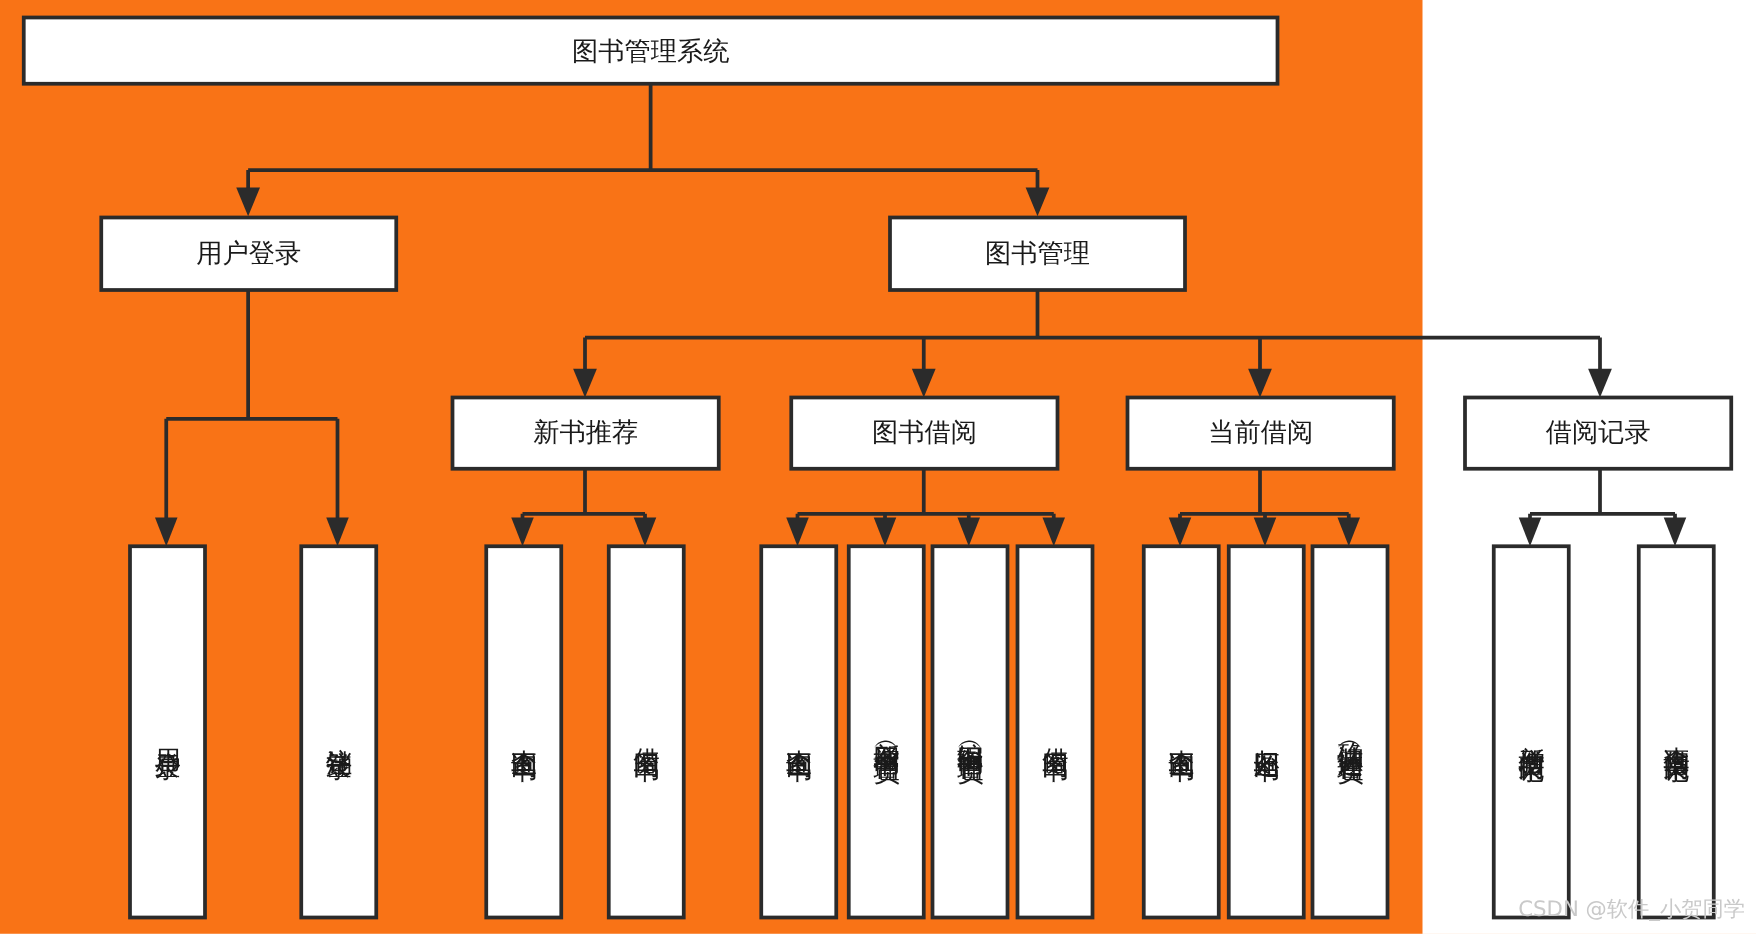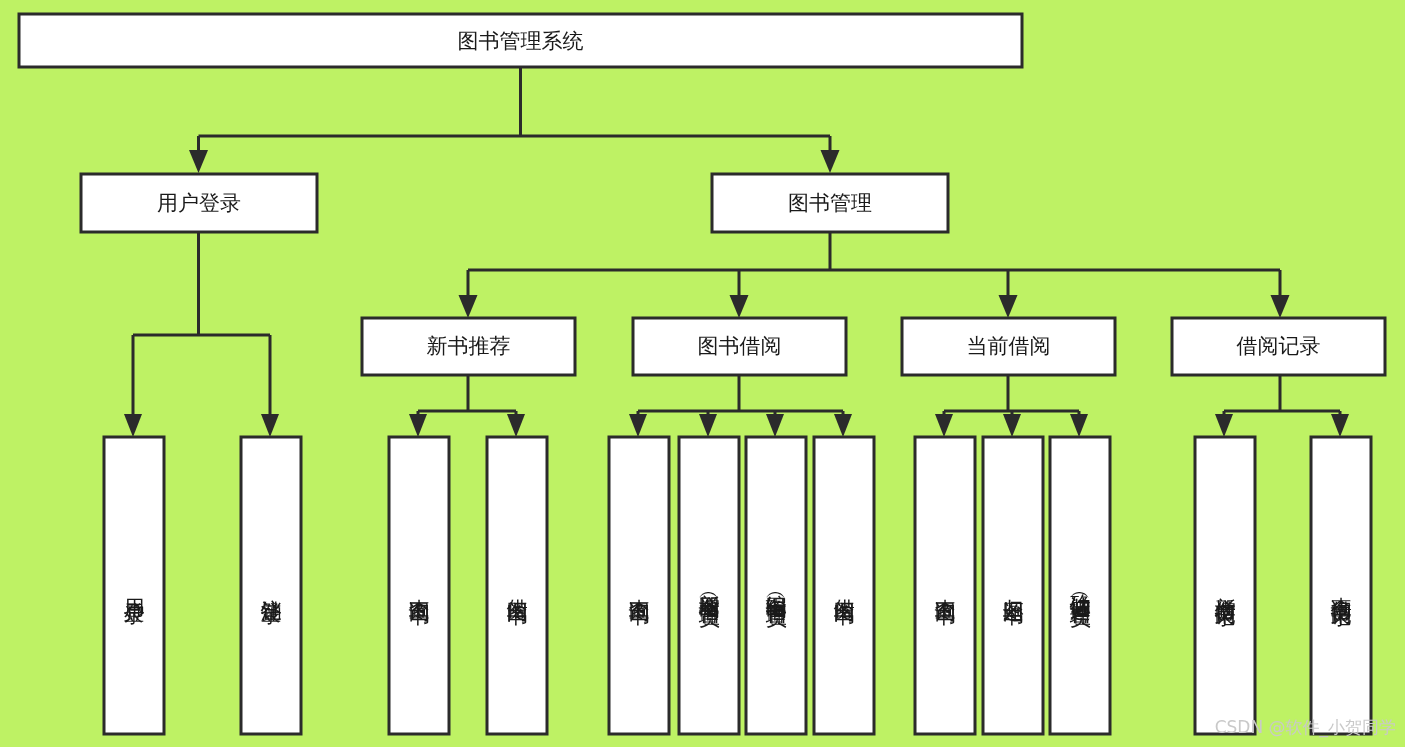--- a/index.html
+++ b/index.html
@@ -10,23 +10,23 @@
   }
   body {
     width: 1405px;
     height: 747px;
     font-family: "DejaVu Sans", "Liberation Sans", sans-serif;
     overflow: hidden;
     position: relative;
   }
   #diagram-root {
     position: relative;
-    width: 1405px;
+    width: 1138px;
     height: 747px;
-    background: #bef264;
+    background: #f97316;
   }
   svg#diagram-svg {
     position: absolute;
     left: 0;
     top: 0;
     width: 1405px;
     height: 747px;
     display: block;
   }
   .node-box {

